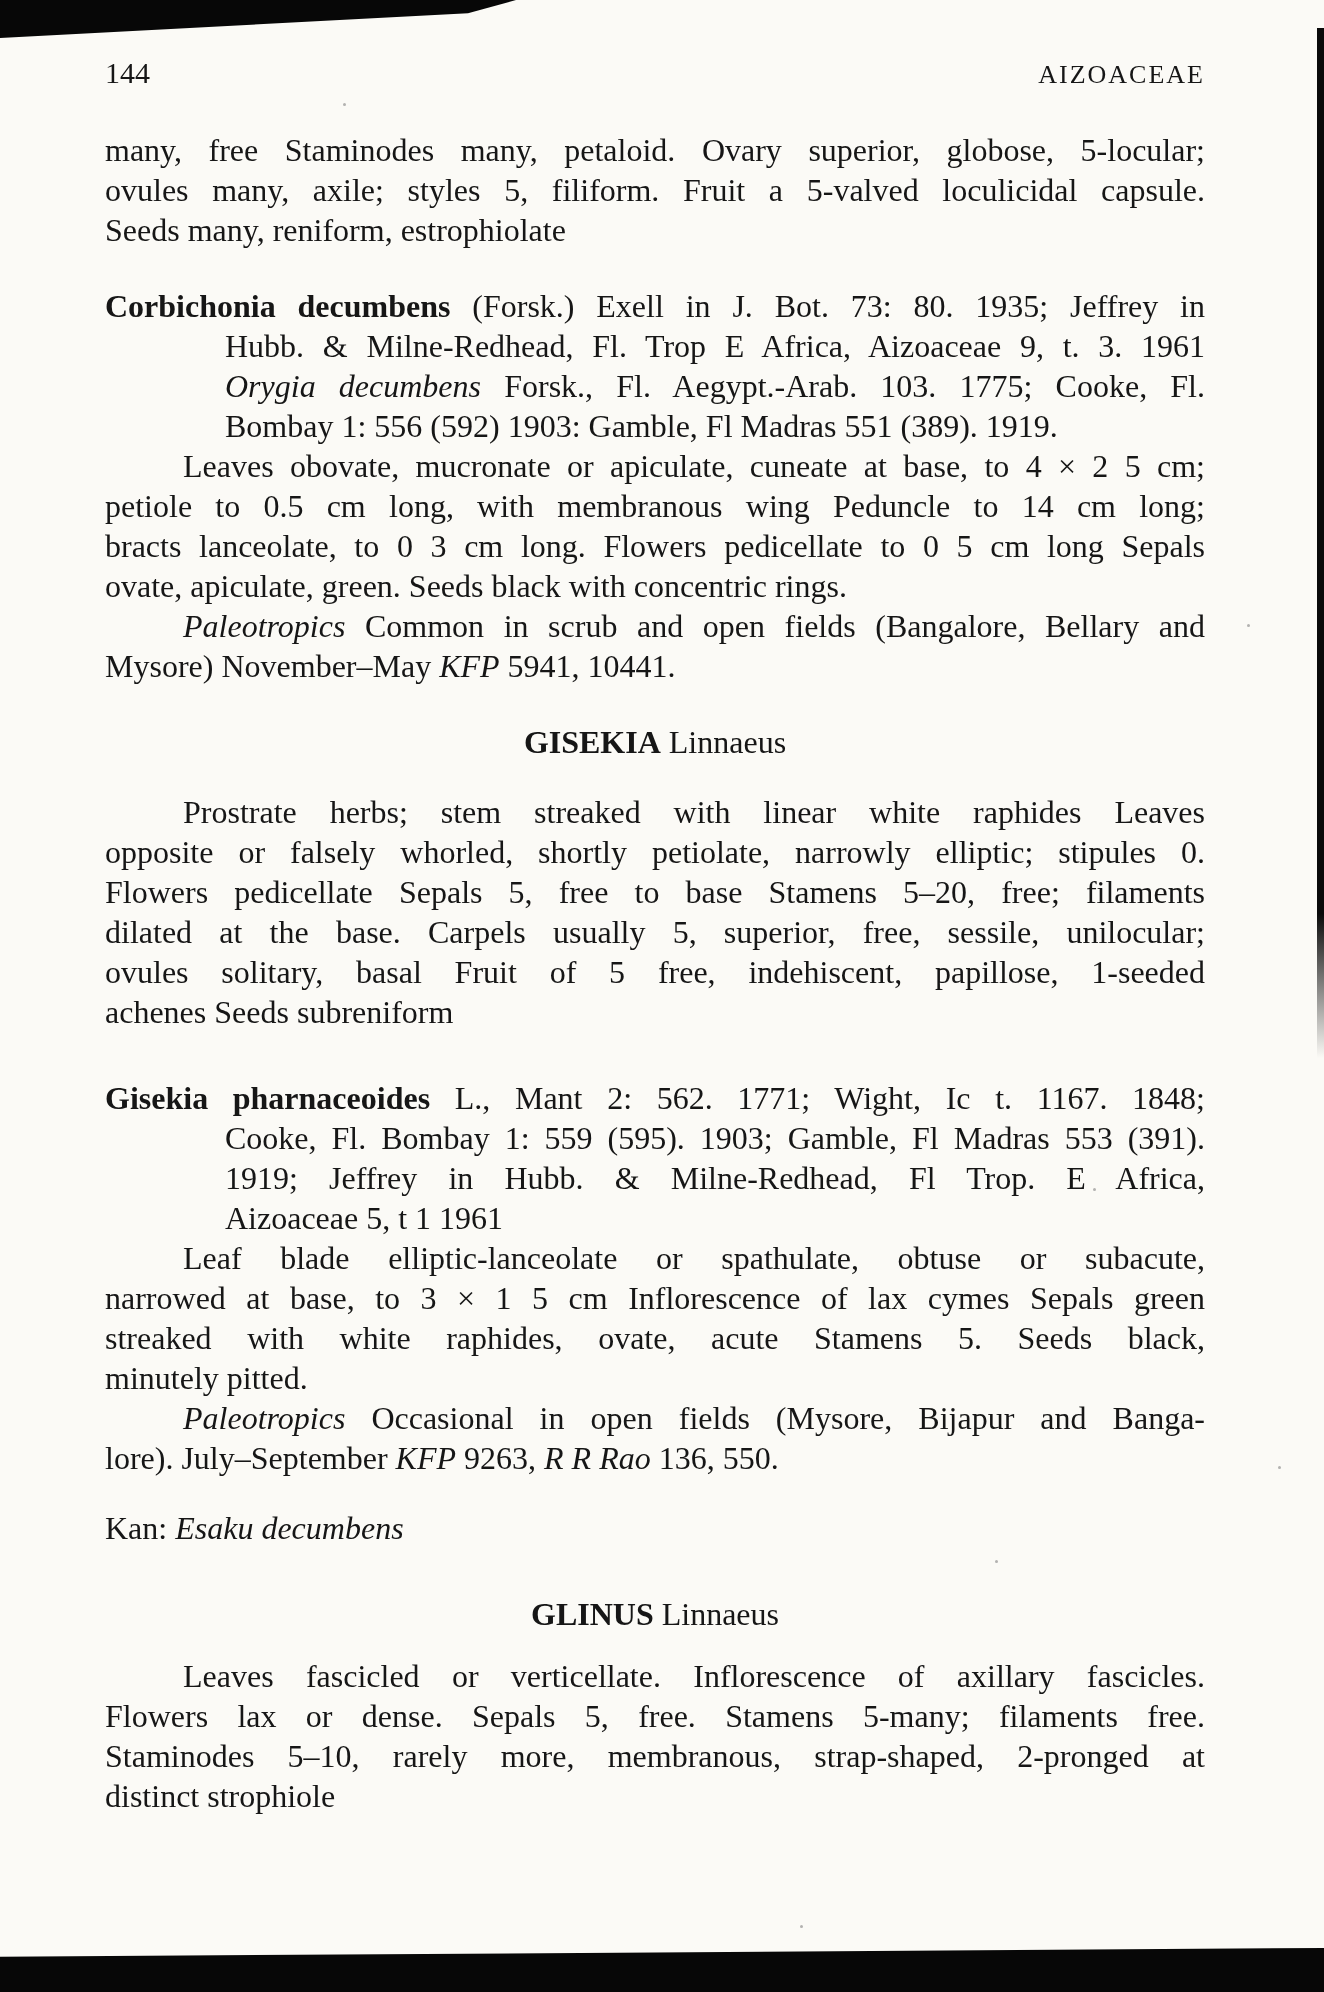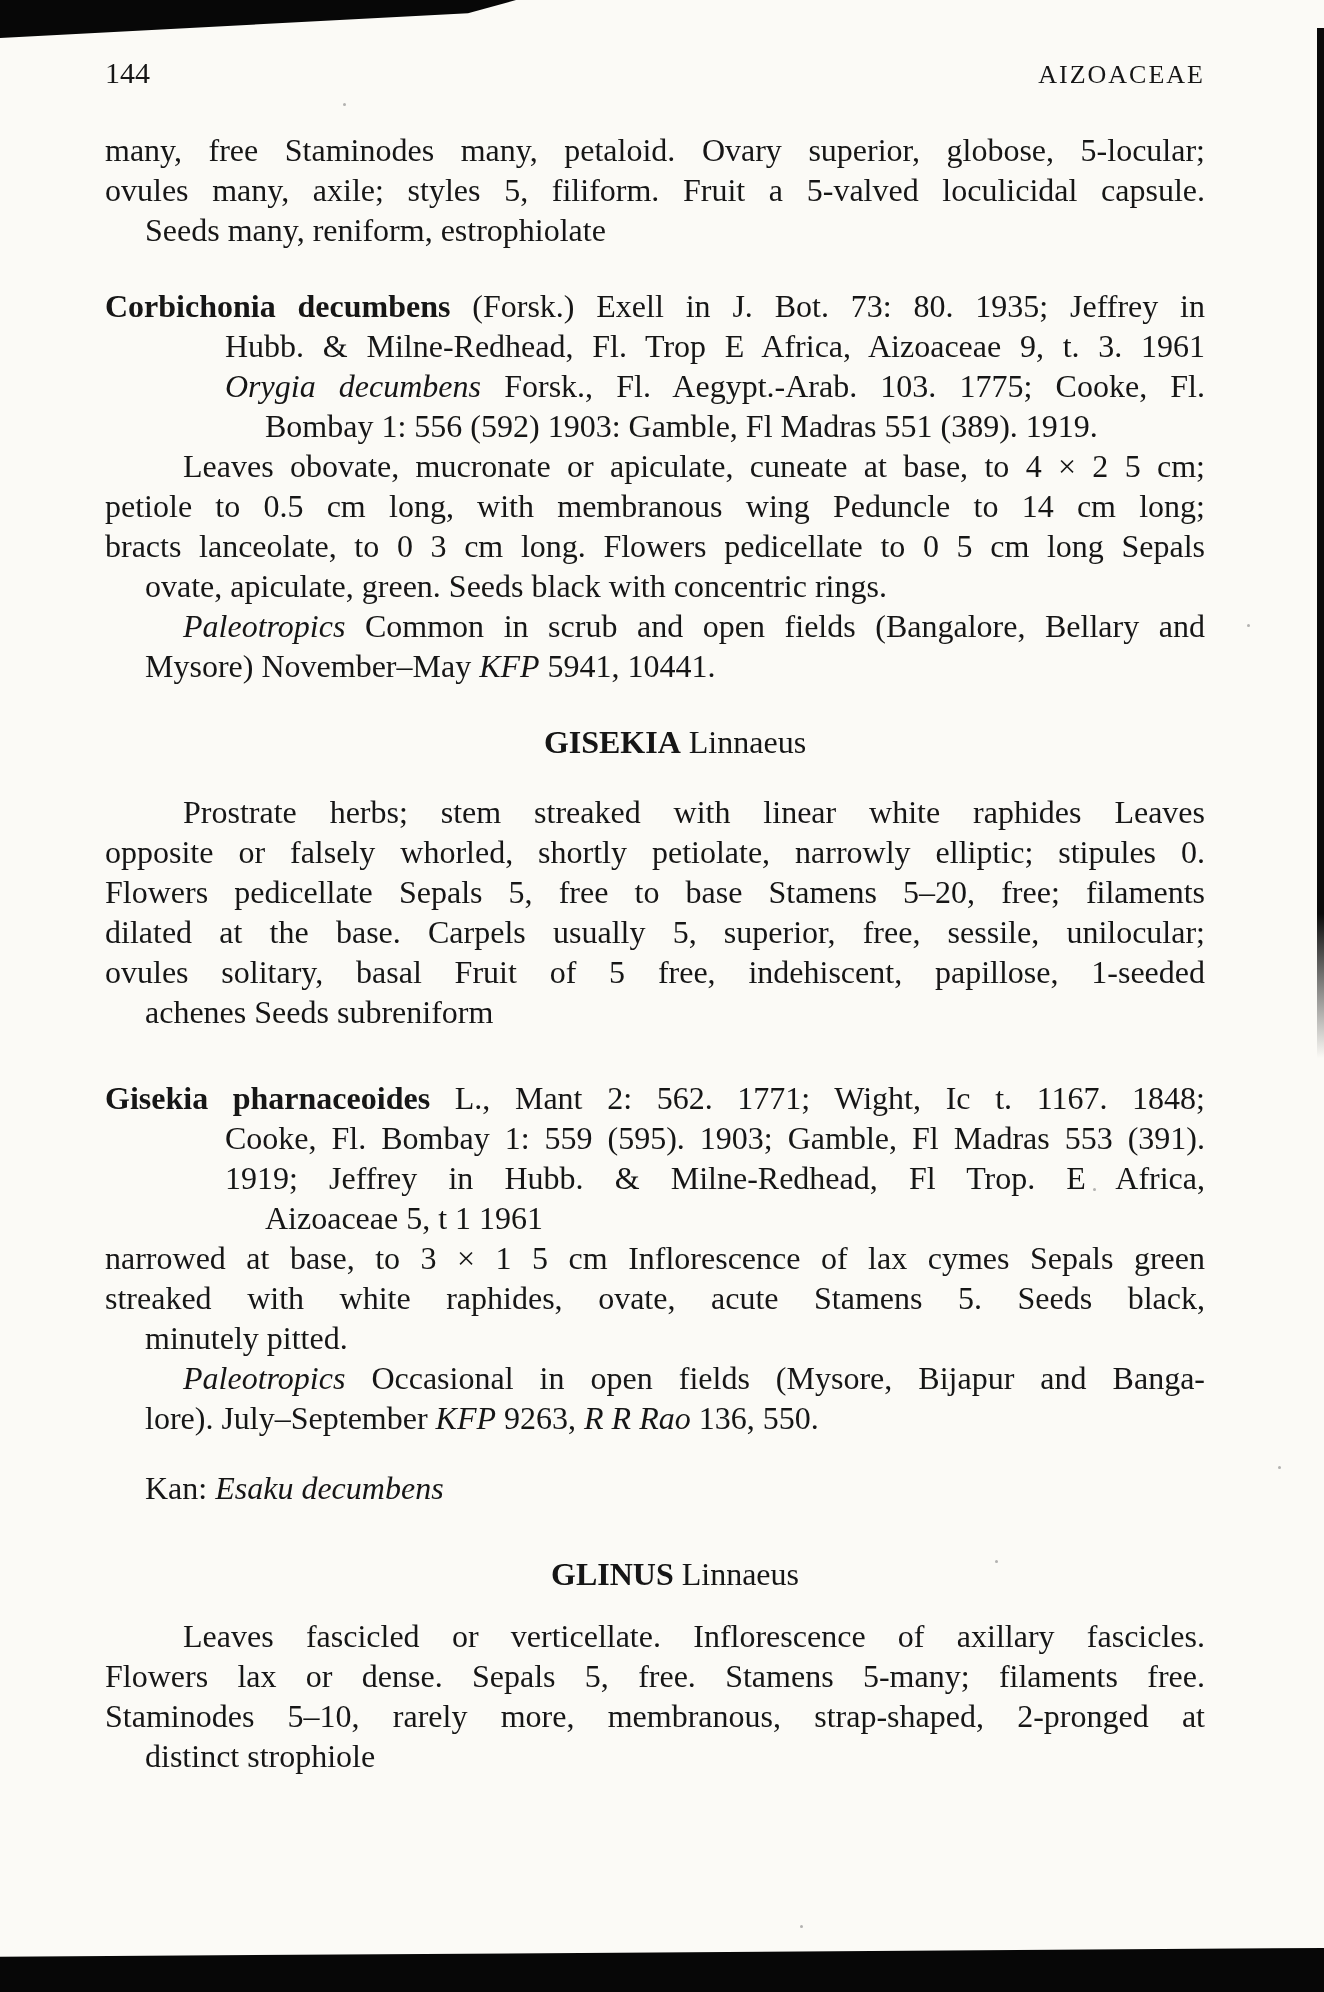--- a/index.html
+++ b/index.html
@@ -82,21 +82,20 @@
     line-height: 40px;
     white-space: nowrap;
   }
   .line.just {
     text-align: justify;
     text-align-last: justify;
   }
   .line.flush {
     text-align: left;
     text-align-last: left;
-    margin-left: 40px;
   }
   .ind-para { padding-left: 78px; }
   .ind-hang { padding-left: 120px; }
 
   .heading .line {
     text-align: center !important;
     text-align-last: center !important;
   }
 
   .run-b  { font-weight: bold; }
@@ -156,20 +155,21 @@
         <div class="line just"><span>ovules solitary, basal  Fruit of 5 free, indehiscent, papillose, 1-seeded</span></div>
         <div class="line flush"><span>achenes  Seeds subreniform</span></div>
       </div>
       <div class="block citation-entry gap-xl">
         <div class="line just"><span class="run-b">Gisekia pharnaceoides</span><span> L., Mant  2: 562. 1771; Wight, Ic  t. 1167. 1848;</span></div>
         <div class="line just ind-hang"><span>Cooke, Fl. Bombay 1: 559 (595). 1903; Gamble, Fl Madras 553 (391).</span></div>
         <div class="line just ind-hang"><span>1919;  Jeffrey in Hubb. &amp; Milne-Redhead, Fl  Trop.  E  Africa,</span></div>
         <div class="line flush ind-hang"><span>Aizoaceae 5, t 1  1961</span></div>
       </div>
       <div class="block paragraph">
+        <div class="line just ind-para"><span>Leaf blade elliptic-lanceolate or spathulate, obtuse or subacute,</span></div>
         <div class="line just"><span>narrowed at base, to 3 × 1 5 cm  Inflorescence of lax cymes  Sepals green</span></div>
         <div class="line just"><span>streaked with white raphides, ovate, acute  Stamens 5.  Seeds black,</span></div>
         <div class="line flush"><span>minutely pitted.</span></div>
       </div>
       <div class="block paragraph">
         <div class="line just ind-para"><span class="run-i">Paleotropics</span><span>  Occasional in open fields (Mysore, Bijapur and Banga-</span></div>
         <div class="line flush"><span>lore). July–September  </span><span class="run-i">KFP</span><span> 9263, </span><span class="run-i">R R  Rao</span><span> 136, 550.</span></div>
       </div>
       <div class="block paragraph gap-m">
         <div class="line flush"><span>Kan: </span><span class="run-i">Esaku decumbens</span></div>

